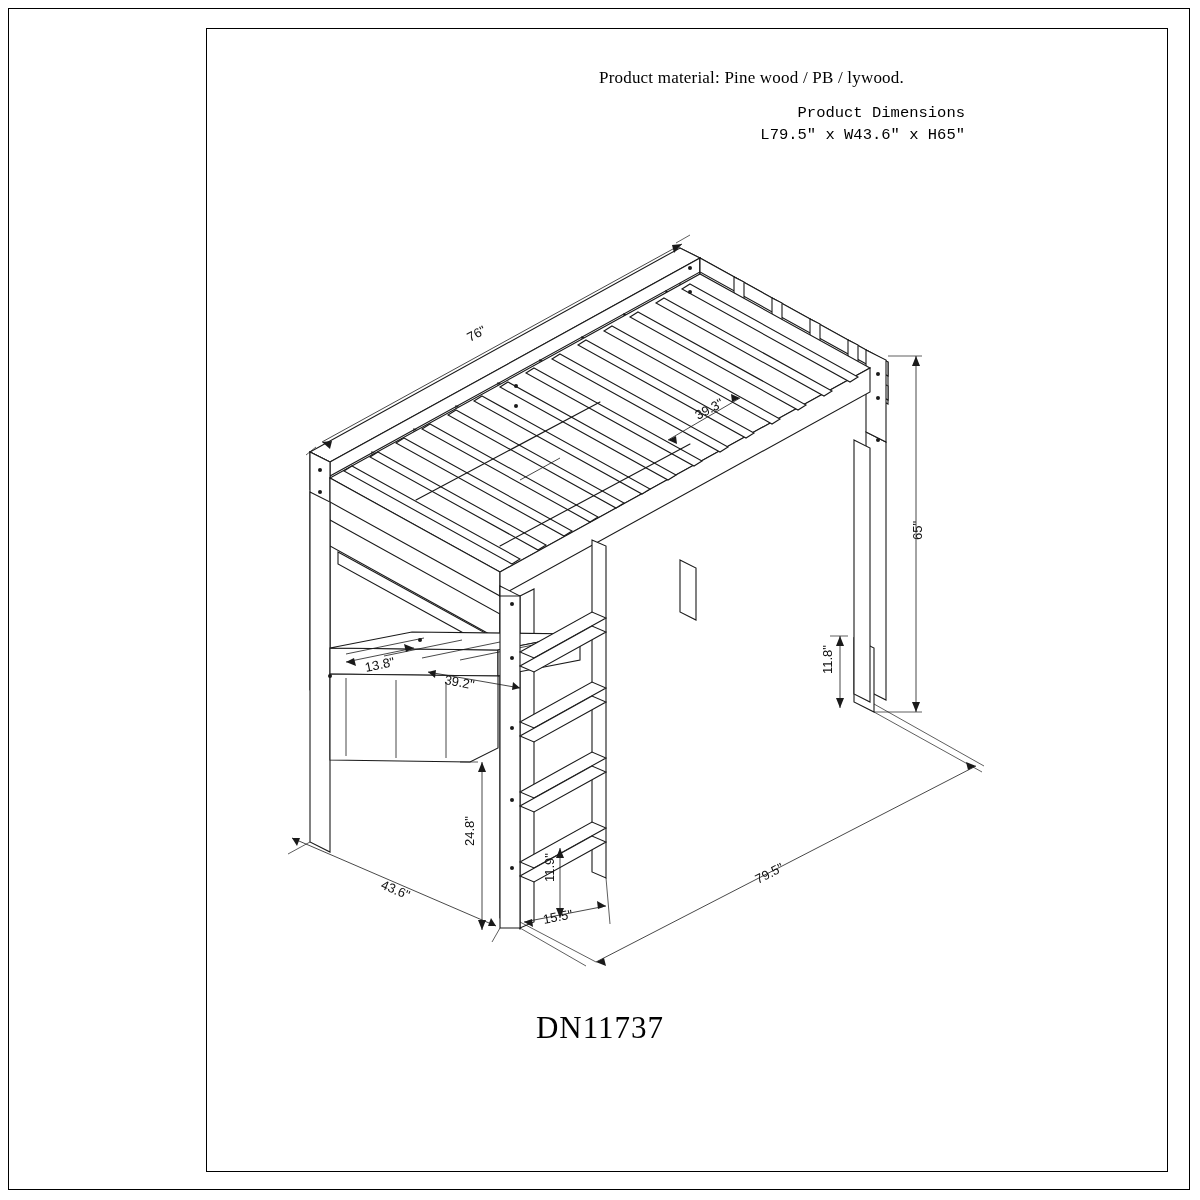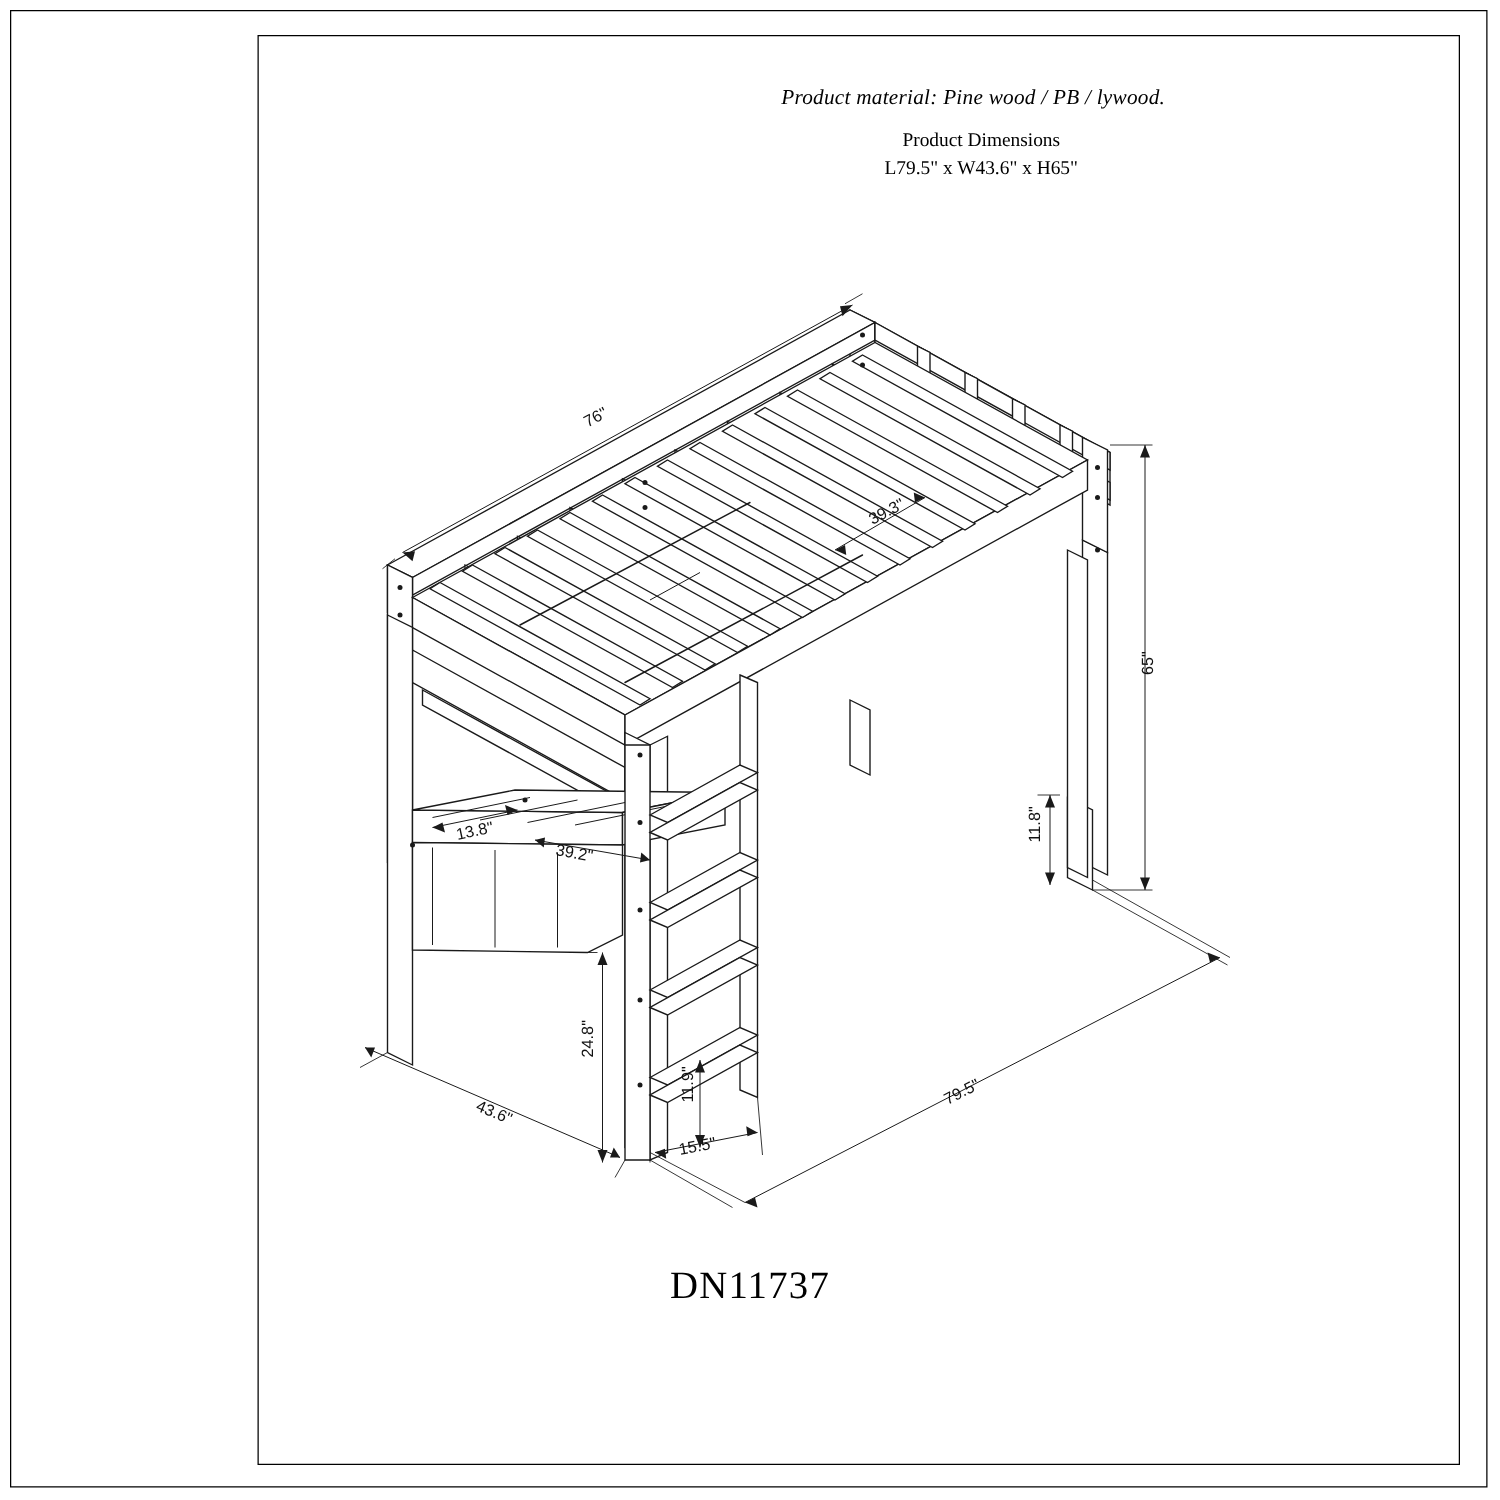--- a/index.html
+++ b/index.html
@@ -47,28 +47,27 @@
     left: 560px;
     top: 68px;
     width: 520px;
     text-align: left;
   }
   .note-material {
     font-family: "Liberation Serif", serif;
     font-size: 17px;
     letter-spacing: .2px;
     white-space: nowrap;
-    margin: 0 0 14px 65px;
-    font-style: italic;
+    margin: 0 0 14px 39px;
   }
   .note-dims {
-    font-family: Liberation Serif, serif;
+    font-family: Liberation Mono, monospace;
     font-size: 15.5px;
     line-height: 22px;
-    text-align: center;
+    text-align: right;
     width: 360px;
     margin-left: 45px;
   }
   .part-number {
     position: absolute;
     left: 0;
     top: 1010px;
     width: 1200px;
     text-align: center;
     font-family: "Liberation Serif", serif;

